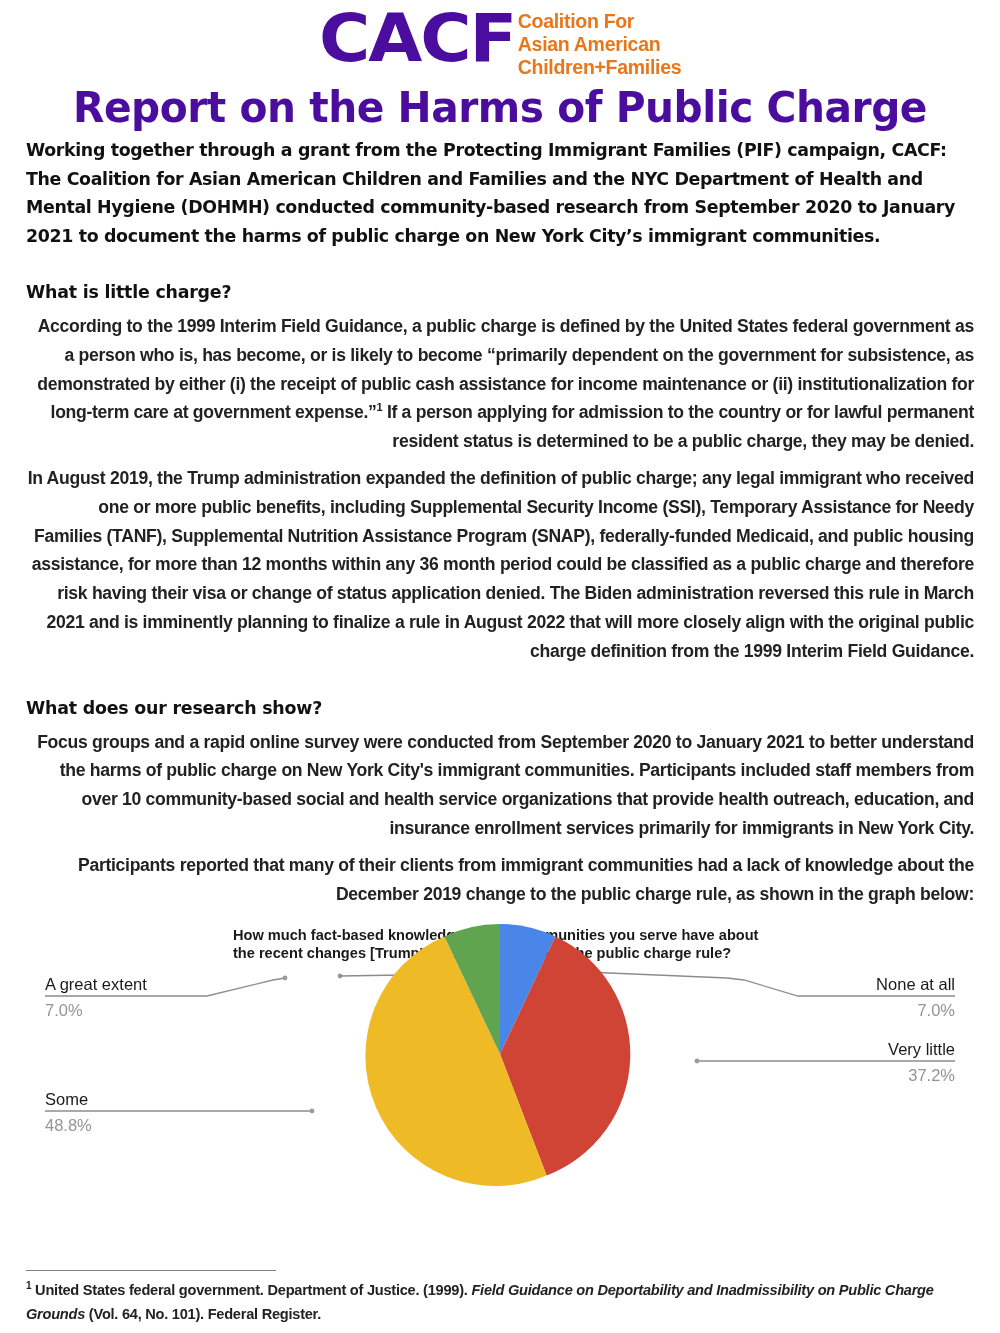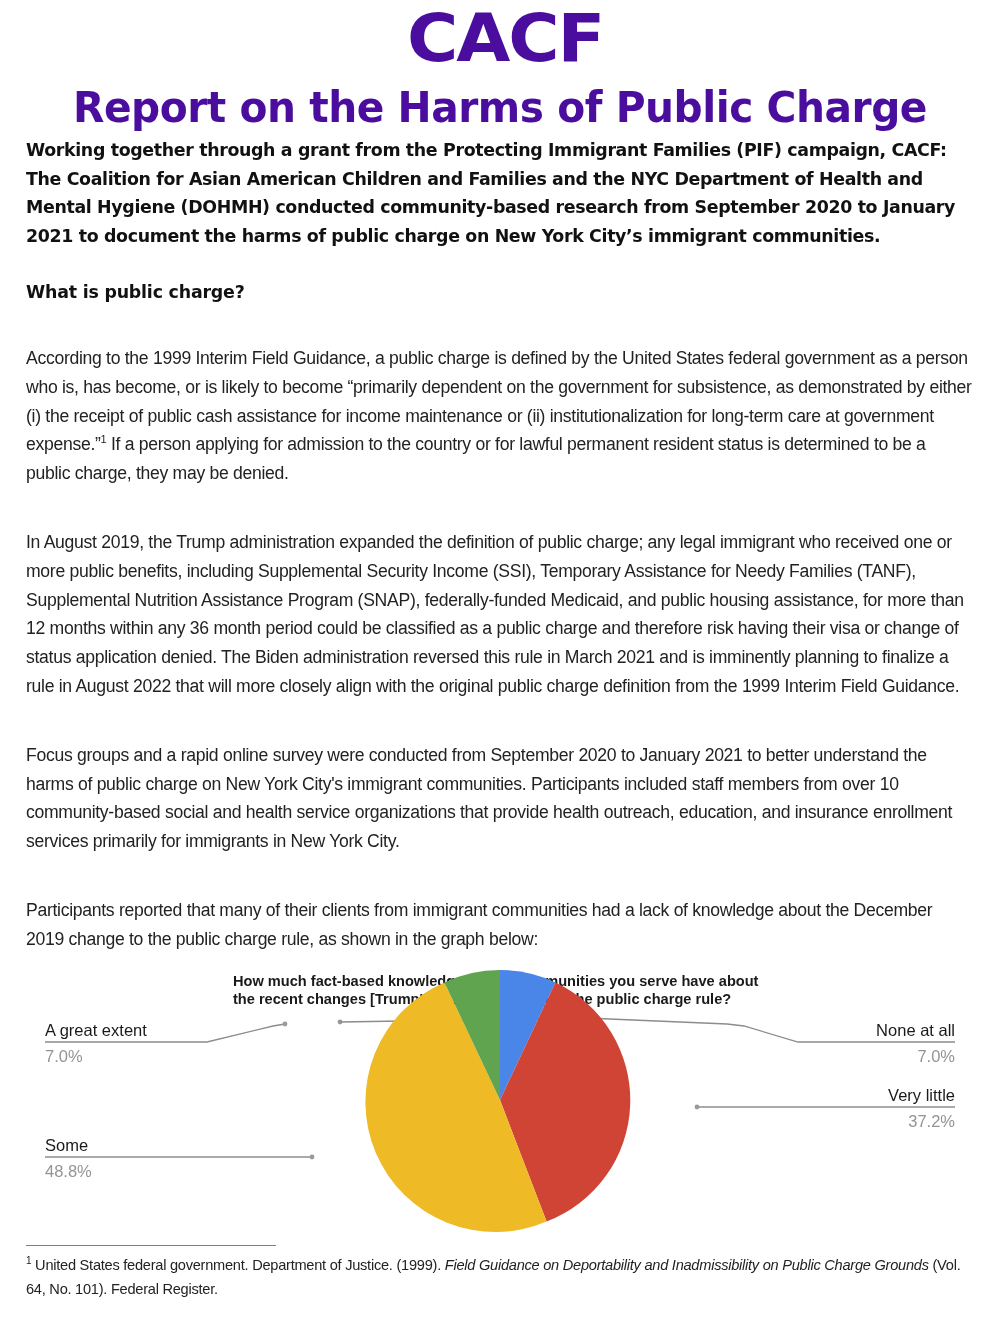--- a/index.html
+++ b/index.html
@@ -81,47 +81,49 @@
     font-family: "DejaVu Sans", sans-serif;
     font-weight: 700;
     font-size: 17.4px;
     line-height: 24px;
     letter-spacing: -0.2px;
     margin: 30px 0 0 0;
     color: #111;
   }
   .para {
     font-family: "Liberation Sans", sans-serif;
-    font-weight: 400;
+    font-weight: 700;
     font-size: 17.6px;
     line-height: 28.8px;
     letter-spacing: -0.3px;
-    margin: 40px 0 0 0;
+    margin: 8px 0 0 0;
     color: #222;
+    text-align: right;
   }
   .para sup {
     font-size: 11px;
     vertical-align: super;
     line-height: 0;
   }
 
   
   .chart-wrap {
     margin-top: 16px;
     position: relative;
     height: 320px;
   }
   .chart-svg { display: block; }
 
   
   .footnote-area {
     position: absolute;
     left: 26px;
     right: 26px;
-    bottom: 32px;
+    bottom: 7px;
+    font-weight: bold;
   }
   .footnote-rule {
     width: 250px;
     height: 1px;
     background: #808080;
     margin-bottom: 7px;
   }
   .footnote {
     font-family: "Liberation Sans", sans-serif;
     font-size: 14.6px;
@@ -132,35 +134,41 @@
   }
   .footnote sup { font-size: 10px; vertical-align: super; line-height: 0; }
   .footnote i { font-style: italic; }
 </style>
 </head>
 <body>
 
 <div class="logo-band">
   <div class="logo-inner">
     <div class="logo-cacf">CACF</div>
+    <div class="logo-tagline">
+      <div>Coalition For</div>
+      <div>Asian American</div>
+      <div>Children+Families</div>
+    </div>
   </div>
 </div>
 
 <h1 class="doc-title">Report on the Harms of Public Charge</h1>
 
 <div class="page">
 
   <p class="lead">Working together through a grant from the Protecting Immigrant Families (PIF) campaign, CACF: The Coalition for Asian American Children and Families and the NYC Department of Health and Mental Hygiene (DOHMH) conducted community-based research from September 2020 to January 2021 to document the harms of public charge on New York City’s immigrant communities.</p>
 
-  <h2 class="heading">What is public charge?</h2>
+  <h2 class="heading">What is little charge?</h2>
 
   <p class="para"><span>According to the 1999 Interim Field Guidance, a public charge is defined by the United States federal government as a person who is, has become, or is likely to become “primarily dependent on the government for subsistence, as demonstrated by either (i) the receipt of public cash assistance for income maintenance or (ii) institutionalization for long-term care at government expense.”</span><sup>1</sup><span> If a person applying for admission to the country or for lawful permanent resident status is determined to be a public charge, they may be denied.</span></p>
 
   <p class="para">In August 2019, the Trump administration expanded the definition of public charge; any legal immigrant who received one or more public benefits, including Supplemental Security Income (SSI), Temporary Assistance for Needy Families (TANF), Supplemental Nutrition Assistance Program (SNAP), federally-funded Medicaid, and public housing assistance, for more than 12 months within any 36 month period could be classified as a public charge and therefore risk having their visa or change of status application denied. The Biden administration reversed this rule in March 2021 and is imminently planning to finalize a rule in August 2022 that will more closely align with the original public charge definition from the 1999 Interim Field Guidance.</p>
 
+  <h2 class="heading">What does our research show?</h2>
 
   <p class="para">Focus groups and a rapid online survey were conducted from September 2020 to January 2021 to better understand the harms of public charge on New York City's immigrant communities. Participants included staff members from over 10 community-based social and health service organizations that provide health outreach, education, and insurance enrollment services primarily for immigrants in New York City.</p>
 
   <p class="para">Participants reported that many of their clients from immigrant communities had a lack of knowledge about the December 2019 change to the public charge rule, as shown in the graph below:</p>
 
   <div class="chart-wrap">
     <svg class="chart-svg" width="948" height="318" viewBox="0 0 948 318">
 
       <text x="207" y="16" font-family="Liberation Sans, sans-serif" font-size="14.6" font-weight="bold" fill="#1a1a1a">How much fact-based knowledge do the communities you serve have about</text>
       <text x="207" y="34" font-family="Liberation Sans, sans-serif" font-size="14.6" font-weight="bold" fill="#1a1a1a">the recent changes [Trump's 2019 expansion] to the public charge rule?</text>

